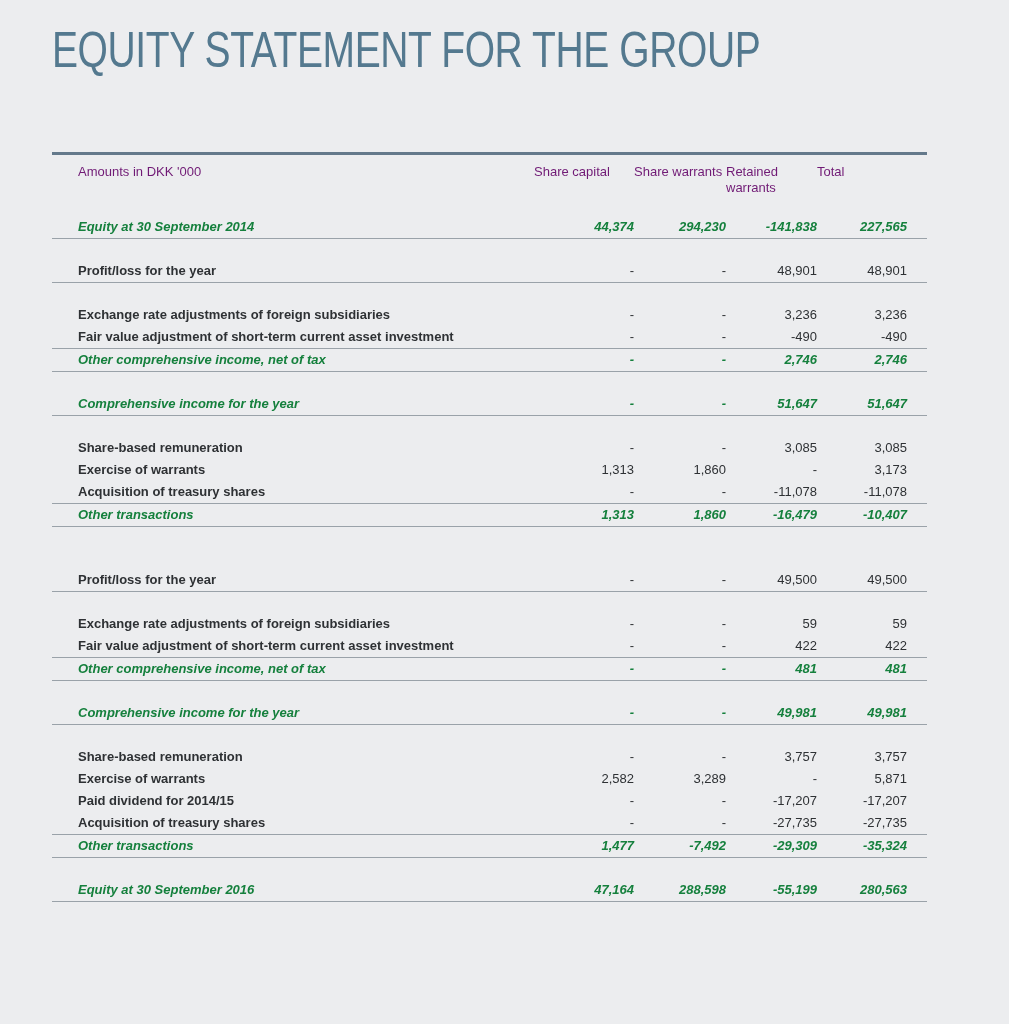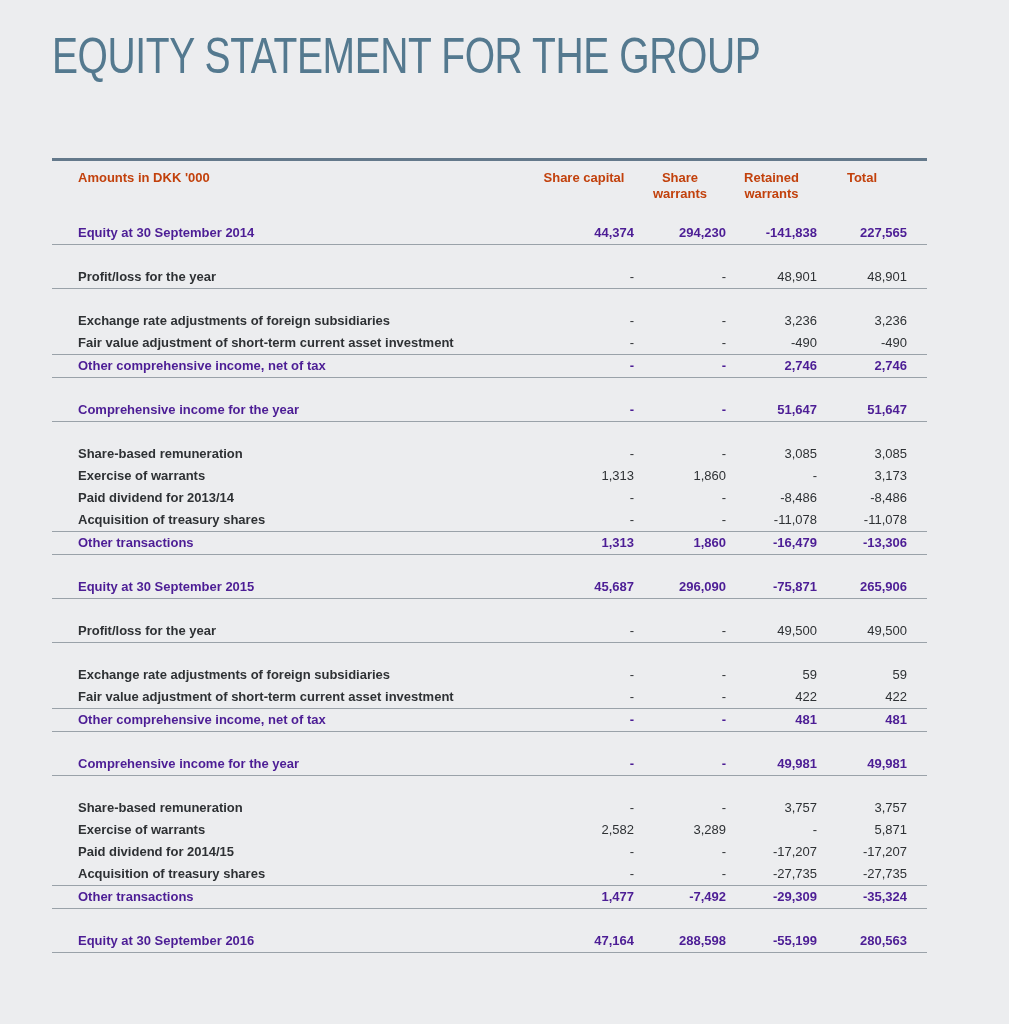--- a/index.html
+++ b/index.html
@@ -8,21 +8,21 @@
   }
   body {
     width: 1009px;
     height: 1024px;
     background: #ECEDEF;
     font-family: "Liberation Sans", sans-serif;
     color: #2E3134;
     overflow: hidden;
   }
   .page {
-    padding: 28px 0 0 52px;
+    padding: 22px 0 0 52px;
   }
   .title {
     margin: 0;
     font-size: 50px;
     font-weight: 400;
     letter-spacing: -0.5px;
     white-space: nowrap;
     transform: scaleX(0.78);
     transform-origin: 0 50%;
     color: #54798F;
@@ -39,42 +39,42 @@
     font-size: 13px;
   }
   col.c-label { width: 482px; }
   col.c-sc    { width: 100px; }
   col.c-sp    { width: 92px;  }
   col.c-re    { width: 91px;  }
   col.c-total { width: 110px; }
 
   thead th {
     border-top: 3px solid #64798B;
-    color: #c2410c;
-    font-weight: 700;
+    color: #701a75;
+    font-weight: 400;
     vertical-align: top;
     padding: 9px 0 20px 0;
     line-height: 16px;
   }
   thead th.label { text-align: left; padding-left: 26px; }
-  thead th.num   { text-align: center; }
+  thead th.num   { text-align: left; }
   thead th.last  { padding-right: 20px; }
 
   tbody td {
     height: 22px;
     padding: 0;
     vertical-align: middle;
     line-height: 22px;
     white-space: nowrap;
   }
   tbody td.label { padding-left: 26px; text-align: left; font-weight: bold; }
   tbody td.num   { text-align: right; }
   tbody td.last  { padding-right: 20px; }
 
-  tr.bold td { font-weight: 700; color: #4c1d95; }
+  tr.bold td { font-weight: 700; color: #15803d; font-style: italic; }
   tr.rule td { border-bottom: 1px solid #9AA2A9; }
   tr.spacer td { height: 21px; border: none; }
 </style>
 </head>
 <body>
 
 <div class="page">
   <h1 class="title">EQUITY STATEMENT FOR THE GROUP</h1>
 
   <div class="table-wrap">
@@ -157,50 +157,36 @@
             <td class="num">3,085</td>
             <td class="num last">3,085</td>
           </tr>
           <tr class="">
             <td class="label">Exercise of warrants</td>
             <td class="num">1,313</td>
             <td class="num">1,860</td>
             <td class="num">-</td>
             <td class="num last">3,173</td>
           </tr>
-          <tr class="">
-            <td class="label">Paid dividend for 2013/14</td>
-            <td class="num">-</td>
-            <td class="num">-</td>
-            <td class="num">-8,486</td>
-            <td class="num last">-8,486</td>
-          </tr>
           <tr class="rule">
             <td class="label">Acquisition of treasury shares</td>
             <td class="num">-</td>
             <td class="num">-</td>
             <td class="num">-11,078</td>
             <td class="num last">-11,078</td>
           </tr>
           <tr class="bold rule">
             <td class="label">Other transactions</td>
             <td class="num">1,313</td>
             <td class="num">1,860</td>
             <td class="num">-16,479</td>
-            <td class="num last">-13,306</td>
-          </tr>
-          <tr class="spacer">
-            <td colspan="5"></td>
-          </tr>
-          <tr class="bold rule">
-            <td class="label">Equity at 30 September 2015</td>
-            <td class="num">45,687</td>
-            <td class="num">296,090</td>
-            <td class="num">-75,871</td>
-            <td class="num last">265,906</td>
+            <td class="num last">-10,407</td>
+          </tr>
+          <tr class="spacer">
+            <td colspan="5"></td>
           </tr>
           <tr class="spacer">
             <td colspan="5"></td>
           </tr>
           <tr class="rule">
             <td class="label">Profit/loss for the year</td>
             <td class="num">-</td>
             <td class="num">-</td>
             <td class="num">49,500</td>
             <td class="num last">49,500</td>

